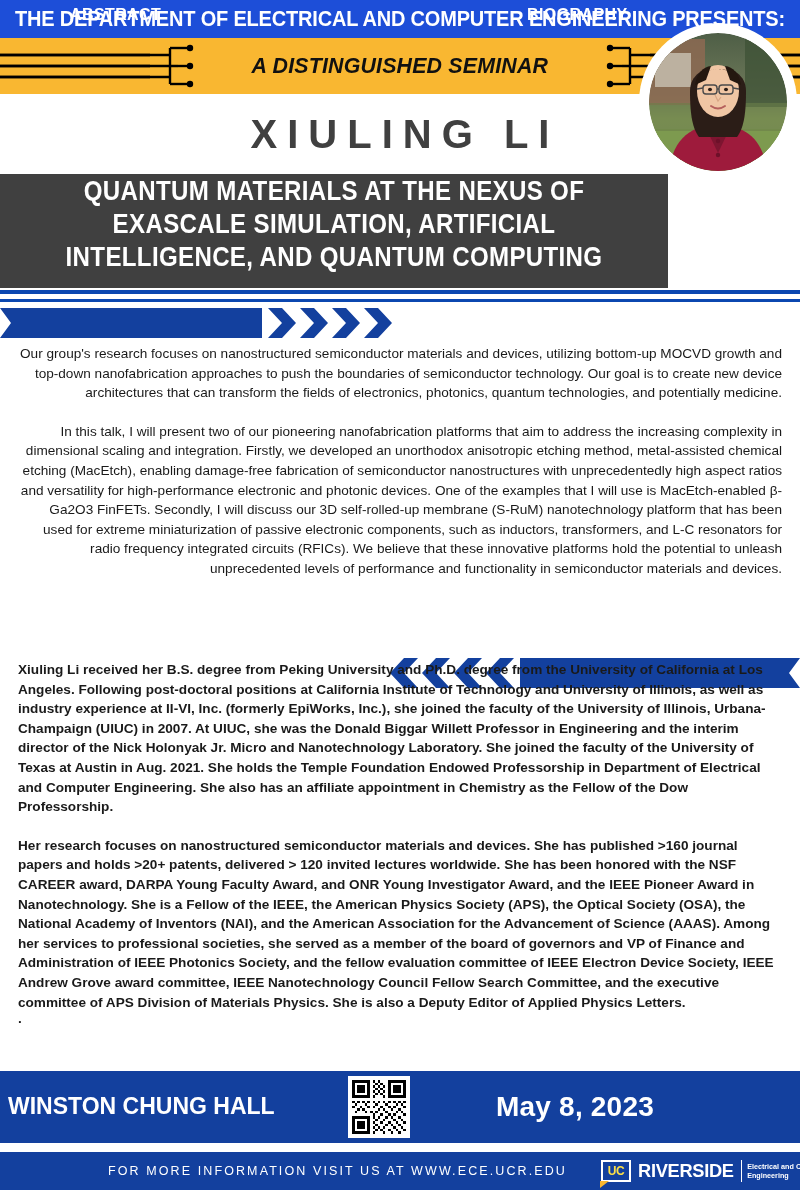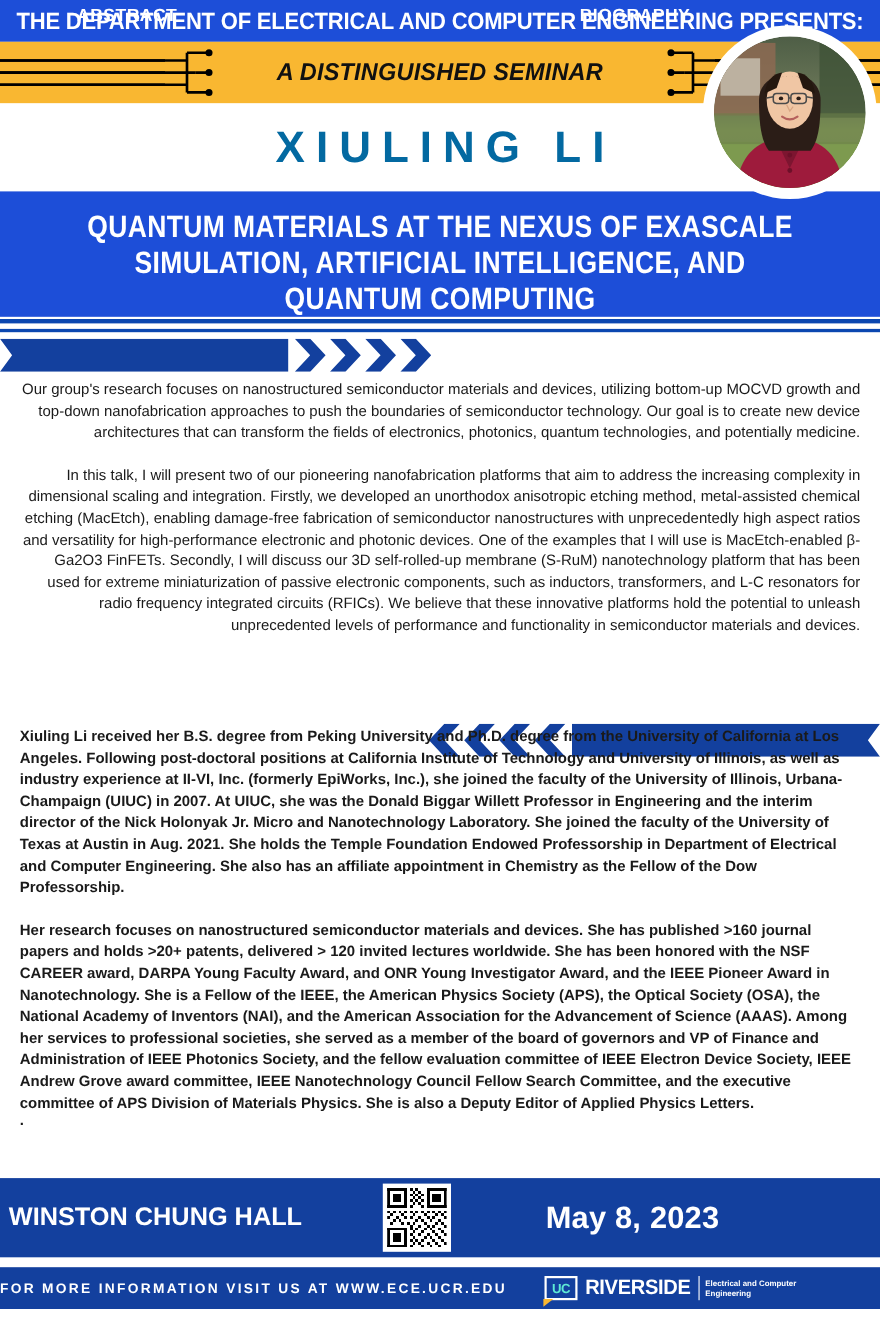--- a/index.html
+++ b/index.html
@@ -59,33 +59,33 @@
   .portrait .photo{position:absolute;inset:5px;border-radius:50%;overflow:hidden;}
   .portrait svg{display:block;}
 
   
   .name-zone{
     position:absolute;top:94px;left:0;width:800px;height:80px;
     background:#ffffff;
     display:flex;align-items:center;justify-content:center;
   }
   .speaker-name{
-    color:#0369a1;
+    color:#404040;
     font-size:40px;
     font-weight:bold;
     letter-spacing:10px;
     padding-left:10px;
     white-space:nowrap;
   }
 
   
   .title-bar{
-    position:absolute;top:174px;left:0;width:800px;height:114px;
-    background:#1d4ed8;
-    display:flex;align-items:flex-end;justify-content:center;
+    position:absolute;top:174px;left:0;width:668px;height:114px;
+    background:#404040;
+    display:flex;align-items:flex-start;justify-content:center;
   }
   .talk-title{
     color:#ffffff;
     font-size:28px;
     font-weight:bold;
     line-height:1.18;
     text-align:center;
     width:760px;
     transform:scaleX(0.86);
     letter-spacing:0.4px;
@@ -147,34 +147,35 @@
     padding-right:60px;
   }
 
   
   .footer-bar{
     position:absolute;top:1152px;left:0;width:800px;height:38px;
     background:#13409E;
     display:flex;align-items:center;
   }
   .footer-text{
-    color:#ffffff;font-size:12.5px;font-weight:bold;
+    color:#ffffff;font-size:12.5px;font-weight:normal;
     letter-spacing:2.1px;
+    margin-left:108px;
     white-space:nowrap;
   }
   .ucr-logo{
     display:flex;align-items:center;margin-left:34px;
   }
   .uc-mark{position:relative;width:30px;height:22px;}
   .uc-mark .box{
     position:absolute;inset:0;border:2px solid #ffffff;
     display:flex;align-items:center;justify-content:center;
     box-sizing:border-box;
   }
-  .uc-mark .box b{color:#5eead4;font-size:12px;font-weight:bold;letter-spacing:-0.5px;}
+  .uc-mark .box b{color:#fde047;font-size:12px;font-weight:bold;letter-spacing:-0.5px;}
   .uc-mark .fold{
     position:absolute;left:-1px;bottom:-6px;
     width:0;height:0;
     border-left:9px solid #F9B731;
     border-bottom:7px solid transparent;
   }
   .riverside{
     color:#ffffff;font-size:19px;font-weight:bold;
     letter-spacing:-0.3px;margin-left:5px;
     transform:scaleX(0.96);

